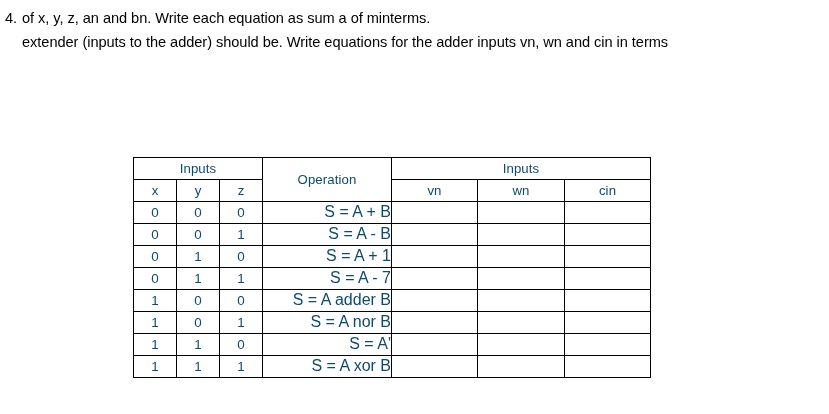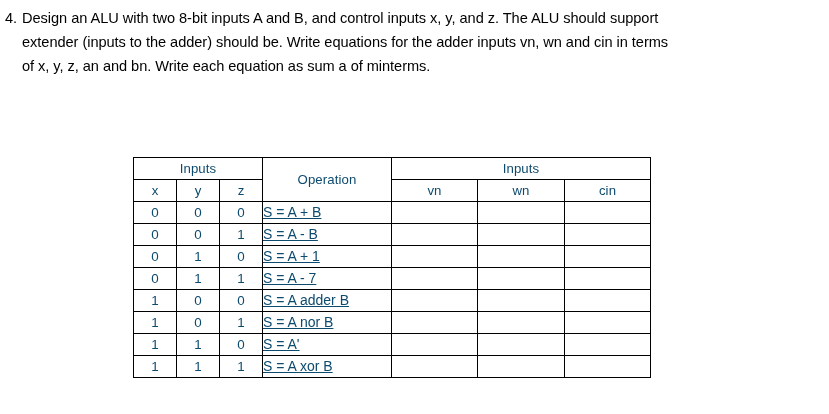--- a/index.html
+++ b/index.html
@@ -90,41 +90,39 @@
   col.c-op  { width: 129px; }
   col.c-vn  { width: 86px; }
   col.c-wn  { width: 87px; }
   col.c-cin { width: 86px; }
 
   td.bit {
     text-align: center;
     font-size: 13.4px;
   }
   td.op {
-    text-align: left;
+    text-align: right;
     padding-left: 6px;
-    font-size: 14px;
+    font-size: 16px;
     white-space: pre;
-    text-decoration: underline;
   }
   td.blank {
     text-align: center;
   }
 </style>
 </head>
 <body>
 
 <div class="page">
 
   <div class="question">
     <div class="q-number">4.</div>
     <div class="q-body">
-      <div class="q-line">Design an ALU with two 8-bit inputs A and B, and control inputs x, y, and z. The ALU should support</div>
+      <div class="q-line">of x, y, z, an and bn. Write each equation as sum a of minterms.</div>
       <div class="q-line">extender (inputs to the adder) should be. Write equations for the adder inputs vn, wn and cin in terms</div>
-      <div class="q-line">of x, y, z, an and bn. Write each equation as sum a of minterms.</div>
     </div>
   </div>
 
   <div class="truth-table-wrap">
     <table class="truth-table">
       <colgroup>
         <col class="c-x">
           <col class="c-y">
           <col class="c-z">
         <col class="c-op">

